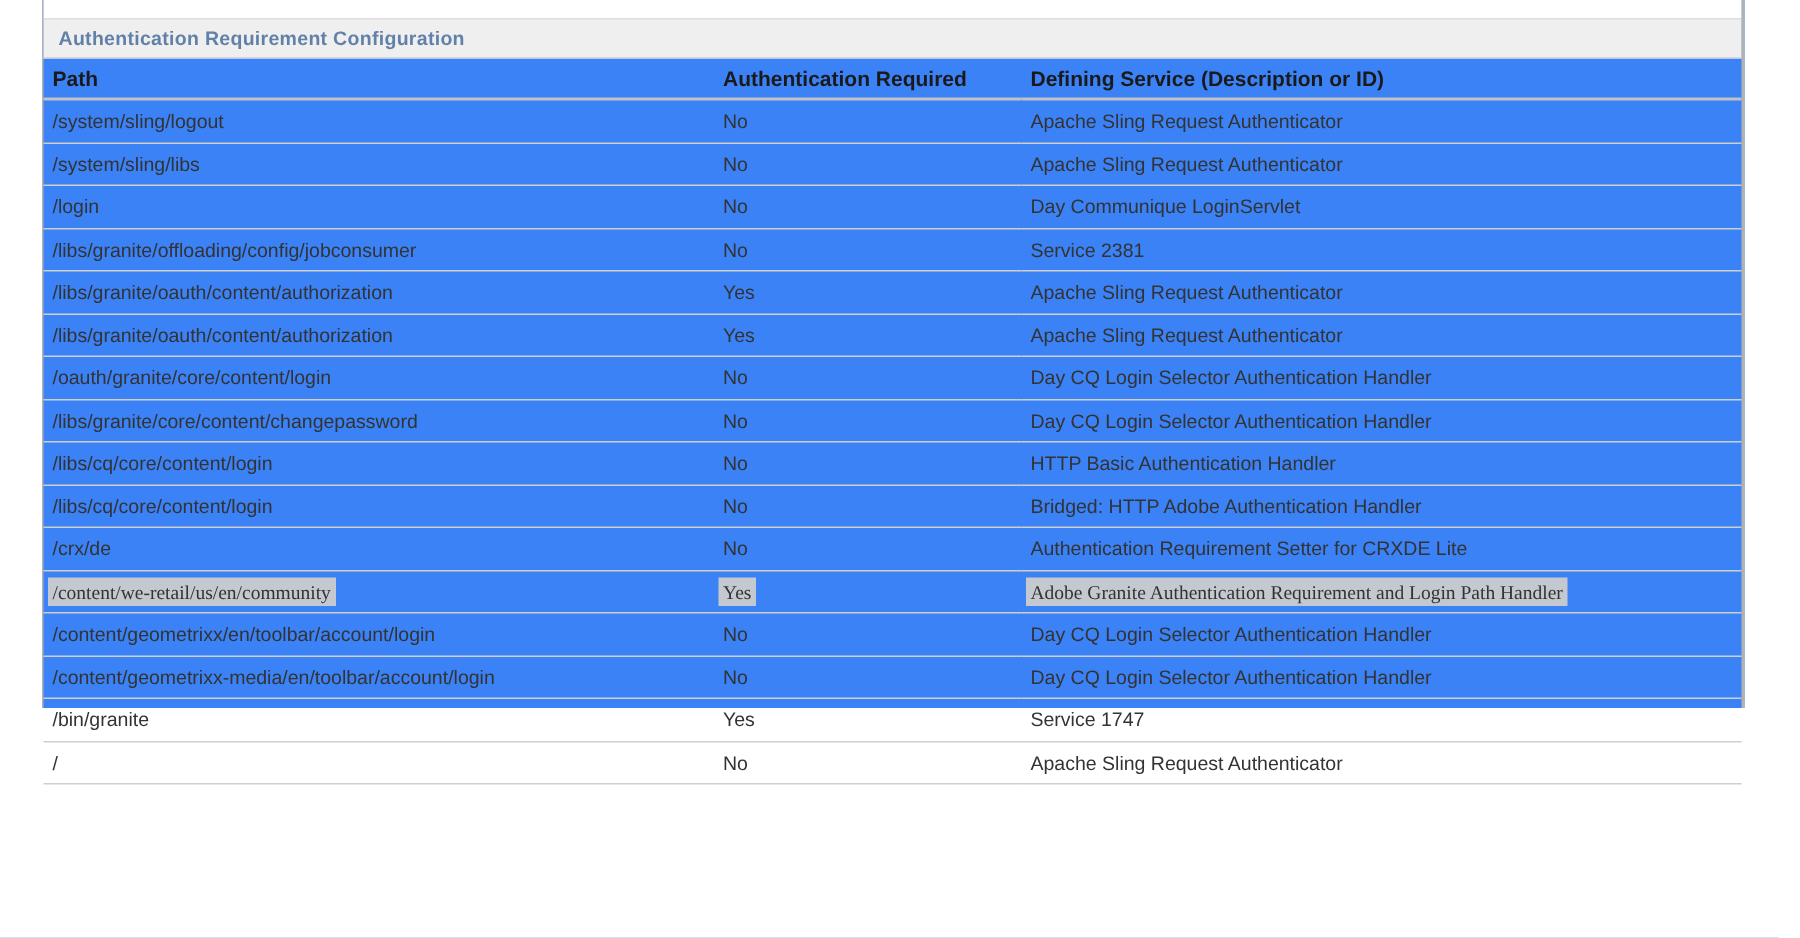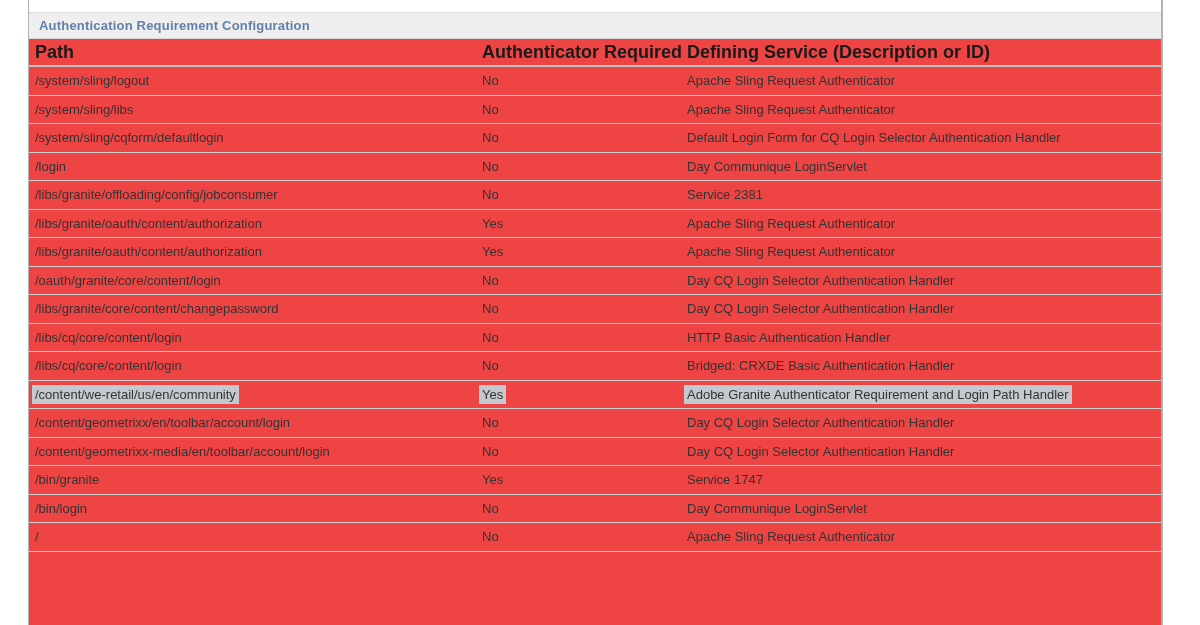--- a/index.html
+++ b/index.html
@@ -11,25 +11,25 @@
     font-family: "Liberation Sans", sans-serif;
     font-size: 13px;
     color: #333;
     overflow: hidden;
   }
   .console {
     position: absolute;
     left: 28px;
     top: 0;
     width: 1135px;
-    height: 625px;
+    height: 472px;
     box-sizing: border-box;
     border-left: 1px solid #b2b2b2;
     border-right: 2px solid #b2b2b2;
-    background: #ef4444;
+    background: #3b82f6;
   }
   .top-spacer {
     height: 12px;
     background: #ffffff;
   }
   .title-bar {
     height: 25px;
     background: #efefef;
     border-top: 1px solid #dddddd;
     border-bottom: 1px solid #d8d8d8;
@@ -45,39 +45,40 @@
     width: 100%;
     border-collapse: collapse;
     table-layout: fixed;
   }
   col.c-path    { width: 447px; }
   col.c-auth    { width: 205px; }
   table.nicetable th {
     text-align: left;
     font-weight: bold;
     color: #1a1a1a;
-    font-size: 18px;
+    font-size: 14px;
     padding: 5px 6px 4px 6px;
     border-bottom: 2px solid #c2c2c2;
     line-height: 17px;
     white-space: nowrap;
     overflow: hidden;
   }
   table.nicetable td {
     padding: 5px 6px;
     line-height: 17.5px;
     border-bottom: 1px solid #cfcfcf;
     color: #333;
     white-space: nowrap;
     overflow: hidden;
   }
   .sel {
     background: #c4c9cf;
     padding: 2px 3px;
     margin: 0 -3px;
+    font-family: Liberation Serif, serif;
   }
 </style>
 </head>
 <body>
 
 <div class="console">
   <div class="top-spacer"></div>
 
   <div class="title-bar">
     <span>Authentication Requirement Configuration</span>
@@ -85,39 +86,34 @@
 
   <table class="nicetable">
     <colgroup>
       <col class="c-path">
       <col class="c-auth">
       <col class="c-service">
     </colgroup>
     <thead>
       <tr>
         <th>Path</th>
-        <th>Authenticator Required</th>
+        <th>Authentication Required</th>
         <th>Defining Service (Description or ID)</th>
       </tr>
     </thead>
     <tbody>
         <tr>
           <td><span>/system/sling/logout</span></td>
           <td><span>No</span></td>
           <td><span>Apache Sling Request Authenticator</span></td>
         </tr>
         <tr>
           <td><span>/system/sling/libs</span></td>
           <td><span>No</span></td>
           <td><span>Apache Sling Request Authenticator</span></td>
-        </tr>
-        <tr>
-          <td><span>/system/sling/cqform/defaultlogin</span></td>
-          <td><span>No</span></td>
-          <td><span>Default Login Form for CQ Login Selector Authentication Handler</span></td>
         </tr>
         <tr>
           <td><span>/login</span></td>
           <td><span>No</span></td>
           <td><span>Day Communique LoginServlet</span></td>
         </tr>
         <tr>
           <td><span>/libs/granite/offloading/config/jobconsumer</span></td>
           <td><span>No</span></td>
           <td><span>Service 2381</span></td>
@@ -143,47 +139,47 @@
           <td><span>Day CQ Login Selector Authentication Handler</span></td>
         </tr>
         <tr>
           <td><span>/libs/cq/core/content/login</span></td>
           <td><span>No</span></td>
           <td><span>HTTP Basic Authentication Handler</span></td>
         </tr>
         <tr>
           <td><span>/libs/cq/core/content/login</span></td>
           <td><span>No</span></td>
-          <td><span>Bridged: CRXDE Basic Authentication Handler</span></td>
+          <td><span>Bridged: HTTP Adobe Authentication Handler</span></td>
+        </tr>
+        <tr>
+          <td><span>/crx/de</span></td>
+          <td><span>No</span></td>
+          <td><span>Authentication Requirement Setter for CRXDE Lite</span></td>
         </tr>
         <tr>
           <td><span class="sel">/content/we-retail/us/en/community</span></td>
           <td><span class="sel">Yes</span></td>
-          <td><span class="sel">Adobe Granite Authenticator Requirement and Login Path Handler</span></td>
+          <td><span class="sel">Adobe Granite Authentication Requirement and Login Path Handler</span></td>
         </tr>
         <tr>
           <td><span>/content/geometrixx/en/toolbar/account/login</span></td>
           <td><span>No</span></td>
           <td><span>Day CQ Login Selector Authentication Handler</span></td>
         </tr>
         <tr>
           <td><span>/content/geometrixx-media/en/toolbar/account/login</span></td>
           <td><span>No</span></td>
           <td><span>Day CQ Login Selector Authentication Handler</span></td>
         </tr>
         <tr>
           <td><span>/bin/granite</span></td>
           <td><span>Yes</span></td>
           <td><span>Service 1747</span></td>
         </tr>
         <tr>
-          <td><span>/bin/login</span></td>
-          <td><span>No</span></td>
-          <td><span>Day Communique LoginServlet</span></td>
-        </tr>
-        <tr>
           <td><span>/</span></td>
           <td><span>No</span></td>
           <td><span>Apache Sling Request Authenticator</span></td>
         </tr>
       </tbody>
   </table>
 </div>
 
 </body></html>

